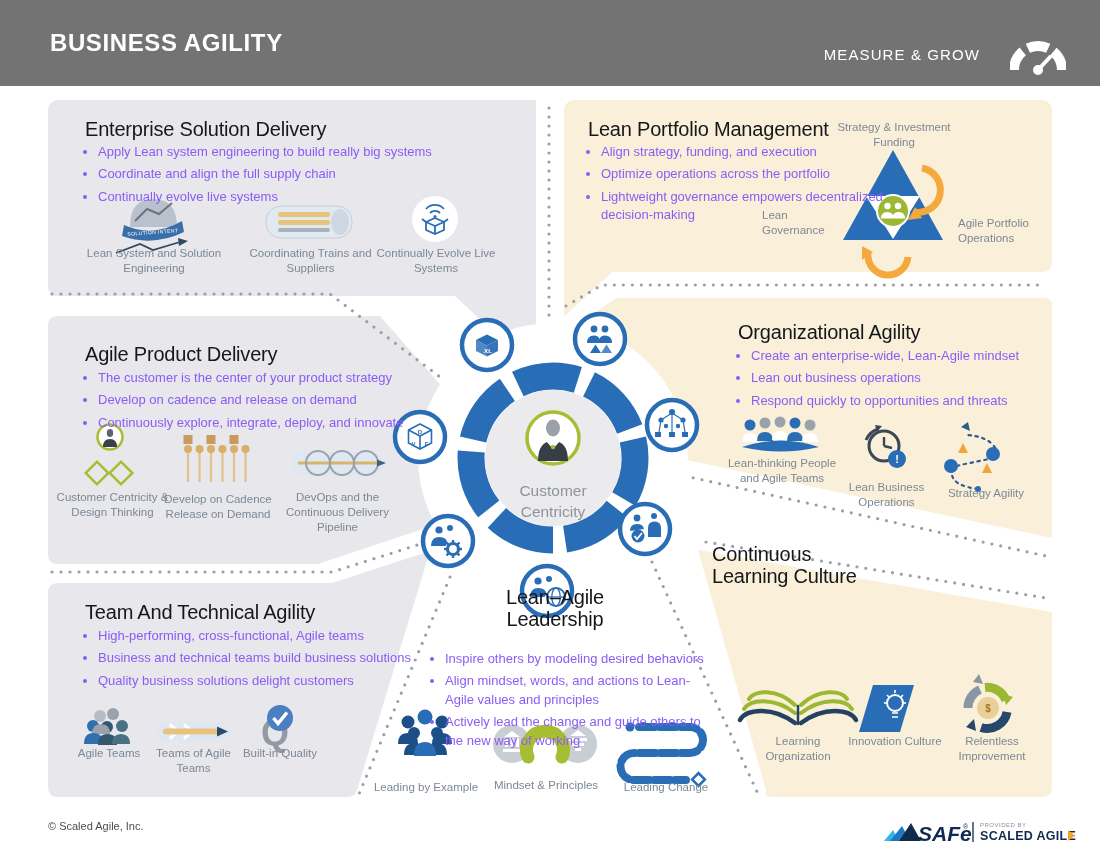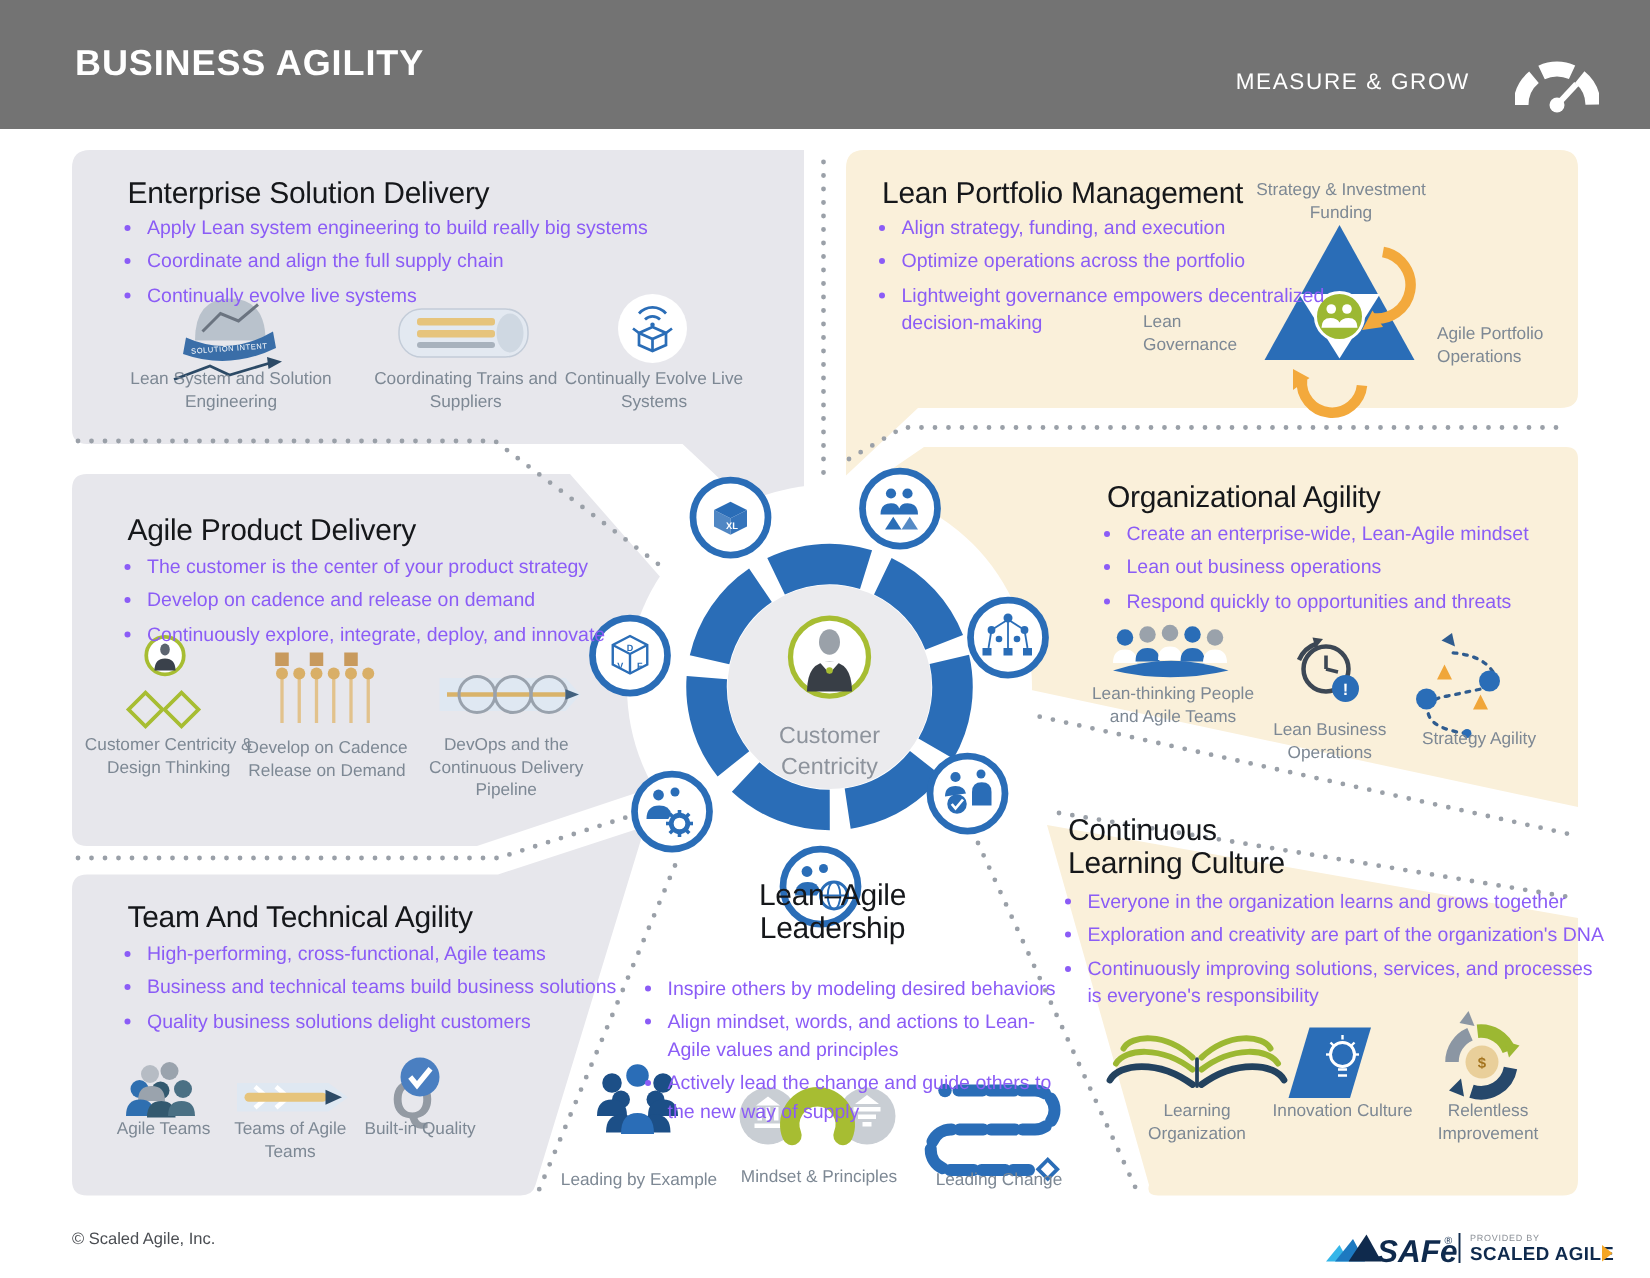--- a/index.html
+++ b/index.html
@@ -406,34 +406,29 @@
     <li>High-performing, cross-functional, Agile teams</li>
     <li>Business and technical teams build business solutions</li>
     <li>Quality business solutions delight customers</li>
   </ul>
   <div class="lb" style="left:64px;top:746px;width:90px">Agile Teams</div>
   <div class="lb" style="left:146px;top:746px;width:95px">Teams of Agile Teams</div>
   <div class="lb" style="left:240px;top:746px;width:80px">Built-in Quality</div>
 
   <div class="h pre" style="left:712px;top:543px">Continuous
 Learning Culture</div>
-  <ul class="bl" style="left:710px;top:592px;width:345px">
-    <li>Everyone in the organization learns and grows together</li>
-    <li>Exploration and creativity are part of the organization's DNA</li>
-    <li>Continuously improving solutions, services, and processes is everyone's responsibility</li>
-  </ul>
   <div class="lb" style="left:742px;top:734px;width:112px">Learning Organization</div>
   <div class="lb" style="left:842px;top:734px;width:106px">Innovation Culture</div>
   <div class="lb" style="left:936px;top:734px;width:112px">Relentless Improvement</div>
 
   <div class="h" style="left:455px;top:586px;width:200px;text-align:center">Lean–Agile Leadership</div>
   <ul class="bl" style="left:430px;top:650px;width:262px">
     <li>Inspire others by modeling desired behaviors</li>
     <li>Align mindset, words, and actions to Lean-Agile values and principles</li>
-    <li>Actively lead the change and guide others to the new way of supply</li>
+    <li>Actively lead the change and guide others to the new way of working</li>
   </ul>
   <div class="lb" style="left:368px;top:780px;width:116px">Leading by Example</div>
   <div class="lb" style="left:486px;top:778px;width:120px">Mindset &amp; Principles</div>
   <div class="lb" style="left:612px;top:780px;width:108px">Leading Change</div>
 
   <div class="center-label">Customer Centricity</div>
 
   <div class="copyright">© Scaled Agile, Inc.</div>
 
 </div>

